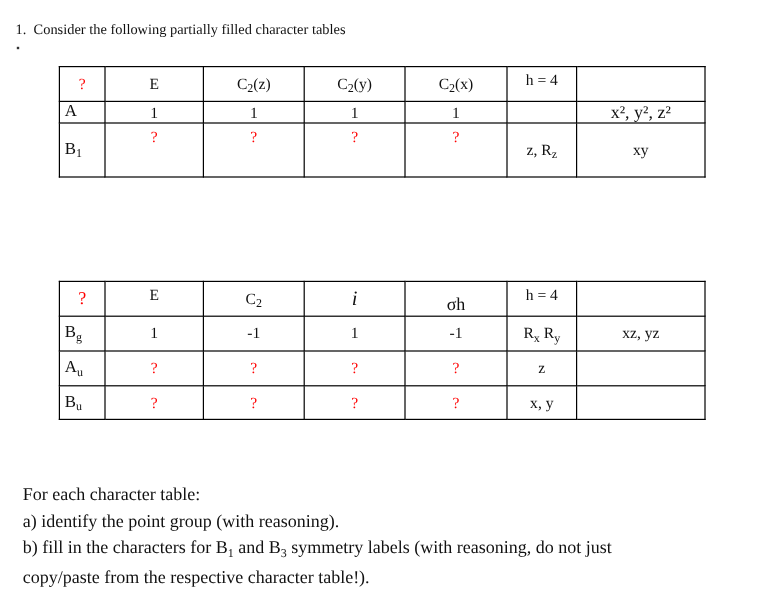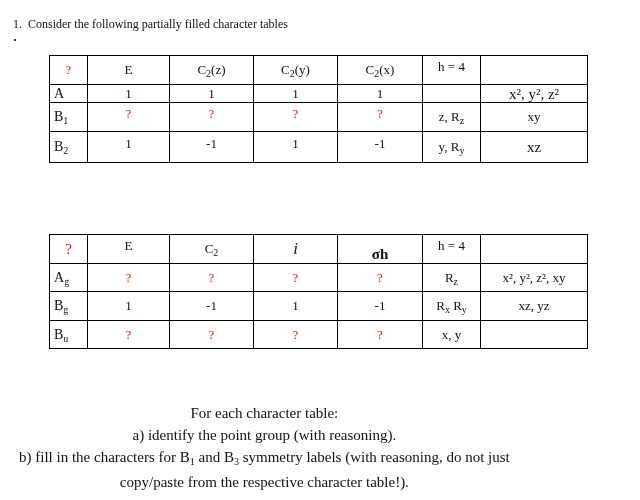--- a/index.html
+++ b/index.html
@@ -28,26 +28,26 @@
       text-align: center; vertical-align: middle;
       padding: 0; line-height: 14px;
     }
     table.ct td.lbl { text-align: left; padding-left: 4px; font-size: 14px; }
     #t1 { top: 55px; }
     #t2 { top: 234px; }
     .q { color: #ff0000; }
     sub { font-size: 10px; vertical-align: -3px; line-height: 0; }
     .ital { font-style: italic; font-size: 17px; }
     .small { font-size: 15px; }
-    .hdr-low { padding-top: 10px !important; font-weight: bold; }
+    .hdr-low { padding-top: 10px !important; }
     .text-block {
       position: absolute; left: 19px; top: 402px;
       font-size: 15px; line-height: 22px;
     }
-    .text-block div { white-space: nowrap; text-align: center; }
+    .text-block div { white-space: nowrap; }
   </style>
 </head>
 <body>
 
 <div class="title">
   <span class="num">1.</span><span>Consider the following partially filled character tables</span>
 </div>
 <div class="dot"></div>
 
 <table class="ct" id="t1">
@@ -72,37 +72,28 @@
   </tr>
   <tr style="height:18px">
     <td class="lbl"><span>A</span><sub></sub></td>
     <td>1</td>
     <td>1</td>
     <td>1</td>
     <td>1</td>
     <td><span></span><sub></sub></td>
     <td class="small">x², y², z²</td>
   </tr>
-  <tr style="height:29px">
+  <tr style="height:45px">
     <td class="lbl"><span>B</span><sub>1</sub></td>
     <td class="q" style="vertical-align:top;padding-top:4px">?</td>
     <td class="q" style="vertical-align:top;padding-top:4px">?</td>
     <td class="q" style="vertical-align:top;padding-top:4px">?</td>
     <td class="q" style="vertical-align:top;padding-top:4px">?</td>
     <td><span>z, R</span><sub>z</sub></td>
     <td>xy</td>
-  </tr>
-  <tr style="height:31px">
-    <td class="lbl"><span>B</span><sub>2</sub></td>
-    <td style="vertical-align:top;padding-top:5px">1</td>
-    <td style="vertical-align:top;padding-top:5px">-1</td>
-    <td style="vertical-align:top;padding-top:5px">1</td>
-    <td style="vertical-align:top;padding-top:5px">-1</td>
-    <td><span>y, R</span><sub>y</sub></td>
-    <td class="small">xz</td>
   </tr>
 </tbody>
   </table>
 
 <table class="ct" id="t2">
   <colgroup>
     <col style="width:38px">
       <col style="width:82px">
       <col style="width:84px">
       <col style="width:84px">
@@ -113,37 +104,37 @@
   <tbody>
       <tr style="height:29px">
     <td class="q" style="font-size:15px">?</td>
     <td style="vertical-align:top;padding-top:4px">E</td>
     <td><span>C</span><sub>2</sub></td>
     <td class="ital">i</td>
     <td class="small hdr-low">σh</td>
     <td style="vertical-align:top;padding-top:4px">h = 4</td>
     <td></td>
   </tr>
-  <tr style="height:28px">
-    <td class="lbl"><span>A</span><sub>g</sub></td>
-    <td class="q">?</td>
-    <td class="q">?</td>
-    <td class="q">?</td>
-    <td class="q">?</td>
-    <td><span>R</span><sub>z</sub><span></span><sub></sub></td>
-    <td>x², y², z², xy</td>
-  </tr>
   <tr style="height:29px">
     <td class="lbl"><span>B</span><sub>g</sub></td>
     <td>1</td>
     <td>-1</td>
     <td>1</td>
     <td>-1</td>
     <td><span>R</span><sub>x</sub><span> R</span><sub>y</sub></td>
     <td>xz, yz</td>
+  </tr>
+  <tr style="height:29px">
+    <td class="lbl"><span>A</span><sub>u</sub></td>
+    <td class="q">?</td>
+    <td class="q">?</td>
+    <td class="q">?</td>
+    <td class="q">?</td>
+    <td><span>z</span><sub></sub><span></span><sub></sub></td>
+    <td></td>
   </tr>
   <tr style="height:28px">
     <td class="lbl"><span>B</span><sub>u</sub></td>
     <td class="q">?</td>
     <td class="q">?</td>
     <td class="q">?</td>
     <td class="q">?</td>
     <td><span>x, y</span><sub></sub><span></span><sub></sub></td>
     <td></td>
   </tr>

